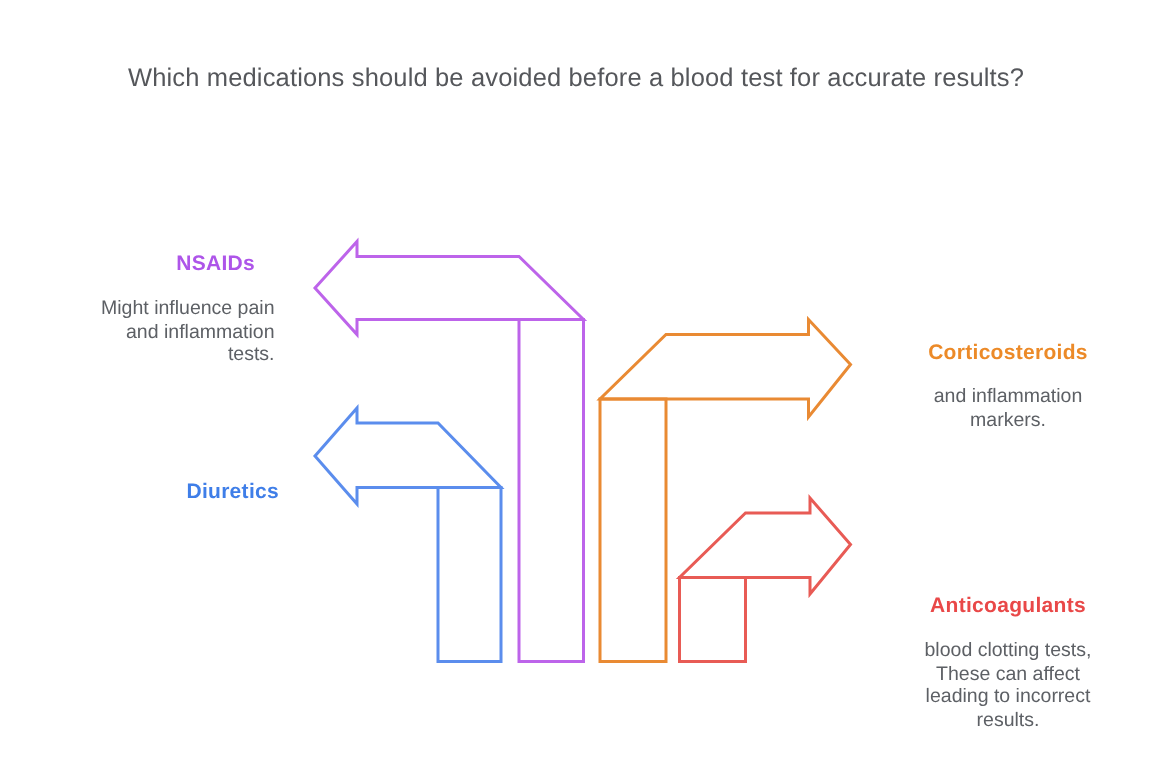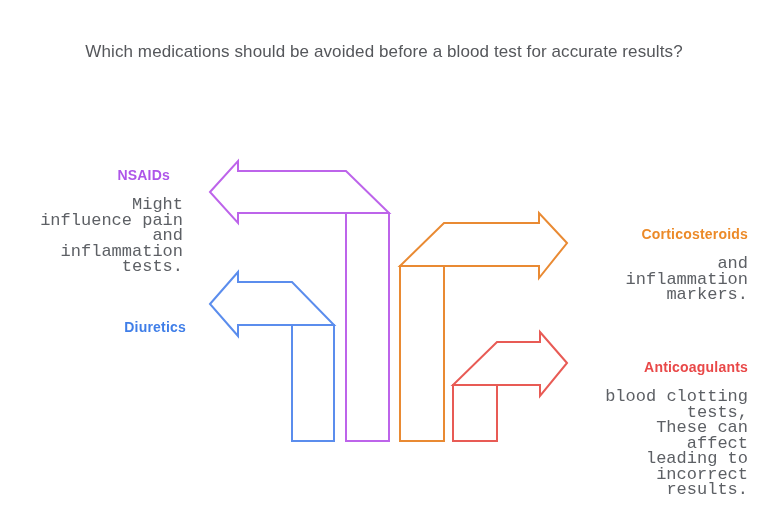--- a/index.html
+++ b/index.html
@@ -30,44 +30,43 @@
     top: 0;
     left: 0;
   }
   .info-block {
     position: absolute;
   }
   .info-block.left {
     text-align: right;
   }
   .info-block.right {
-    text-align: right;
+    text-align: center;
   }
   .info-heading {
     font-size: 14px;
     font-weight: 700;
     line-height: 20px;
     letter-spacing: 0.2px;
     margin-top: 37px;
   }
   .info-block.left .info-heading {
     padding-right: 13px;
   }
   .info-lines {
     margin-top: 12px;
   }
   .info-line {
-    font-size: 17px;
+    font-size: 13px;
     line-height: 15.5px;
-    font-family: Liberation Mono, monospace;
   }
   #block-nsaids          { left: 30px;  top: 128px; width: 153px; }
   #block-diuretics       { left: 46px;  top: 280px; width: 153px; }
   #block-corticosteroids { left: 596px; top: 187px; width: 152px; }
-  #block-anticoagulants  { left: 596px; top: 320px; width: 152px; }
+  #block-anticoagulants  { left: 596px; top: 356px; width: 152px; }
 </style>
 </head>
 <body>
 
 <div class="canvas" style="background-color: rgb(255, 255, 255);">
 
   <div class="title" style="color: rgb(85, 87, 91);">Which medications should be avoided before a blood test for accurate results?</div>
 
   <svg class="arrows-svg" width="768" height="505" viewBox="0 0 768 505">
 

